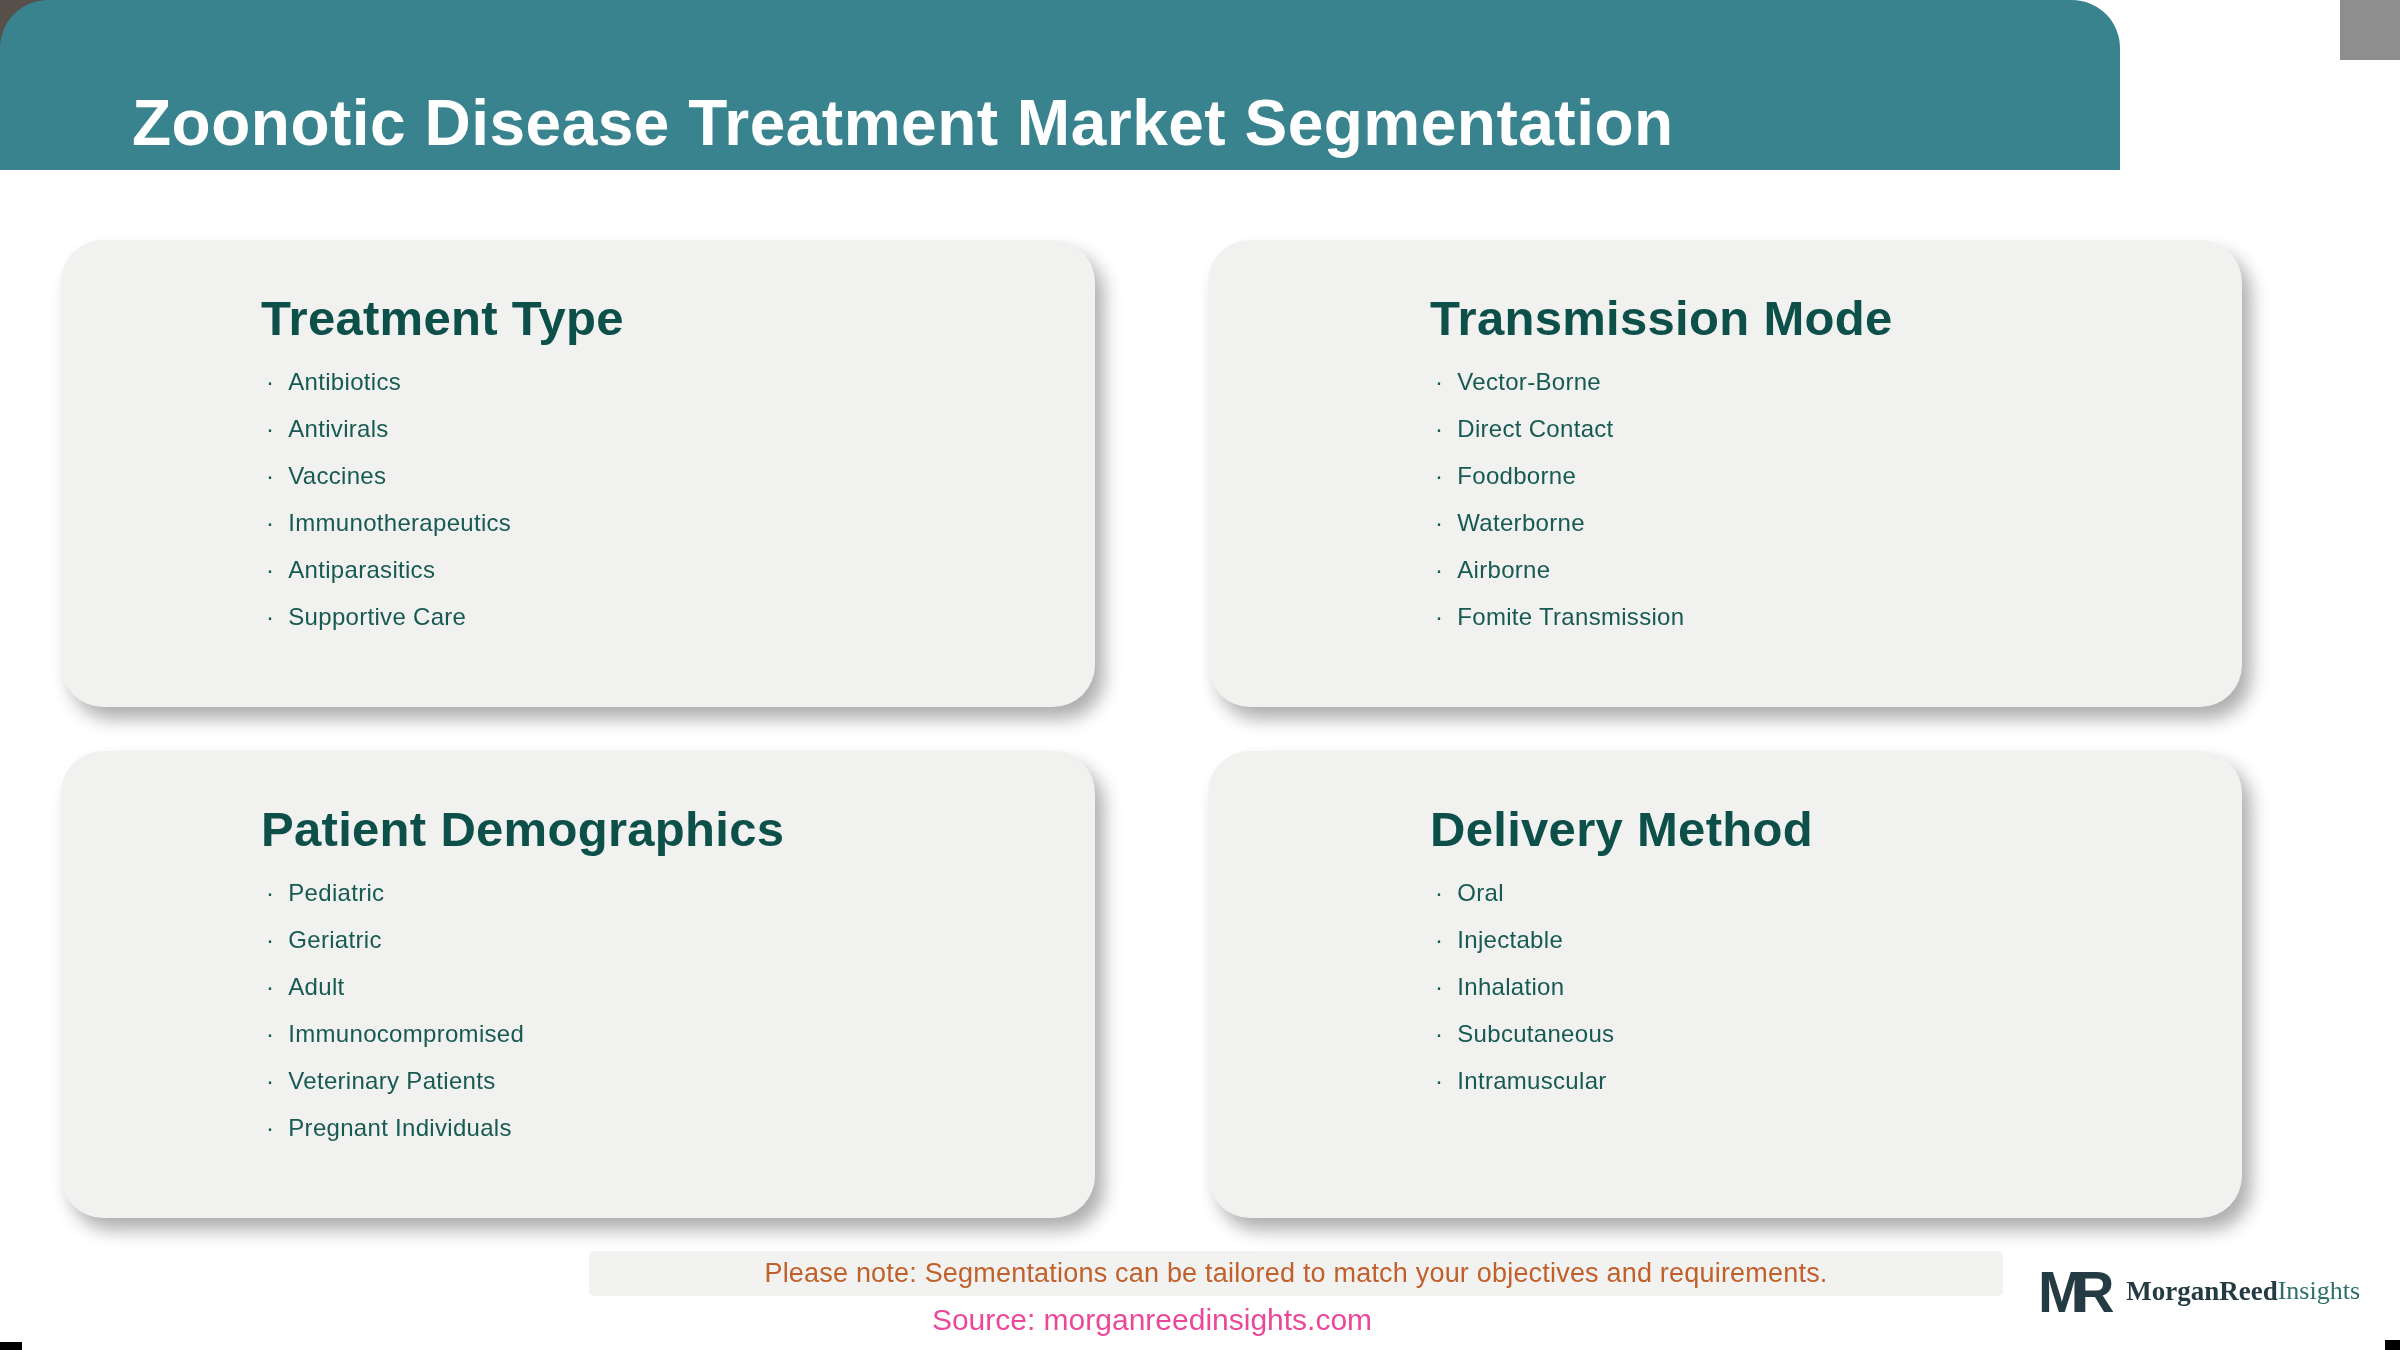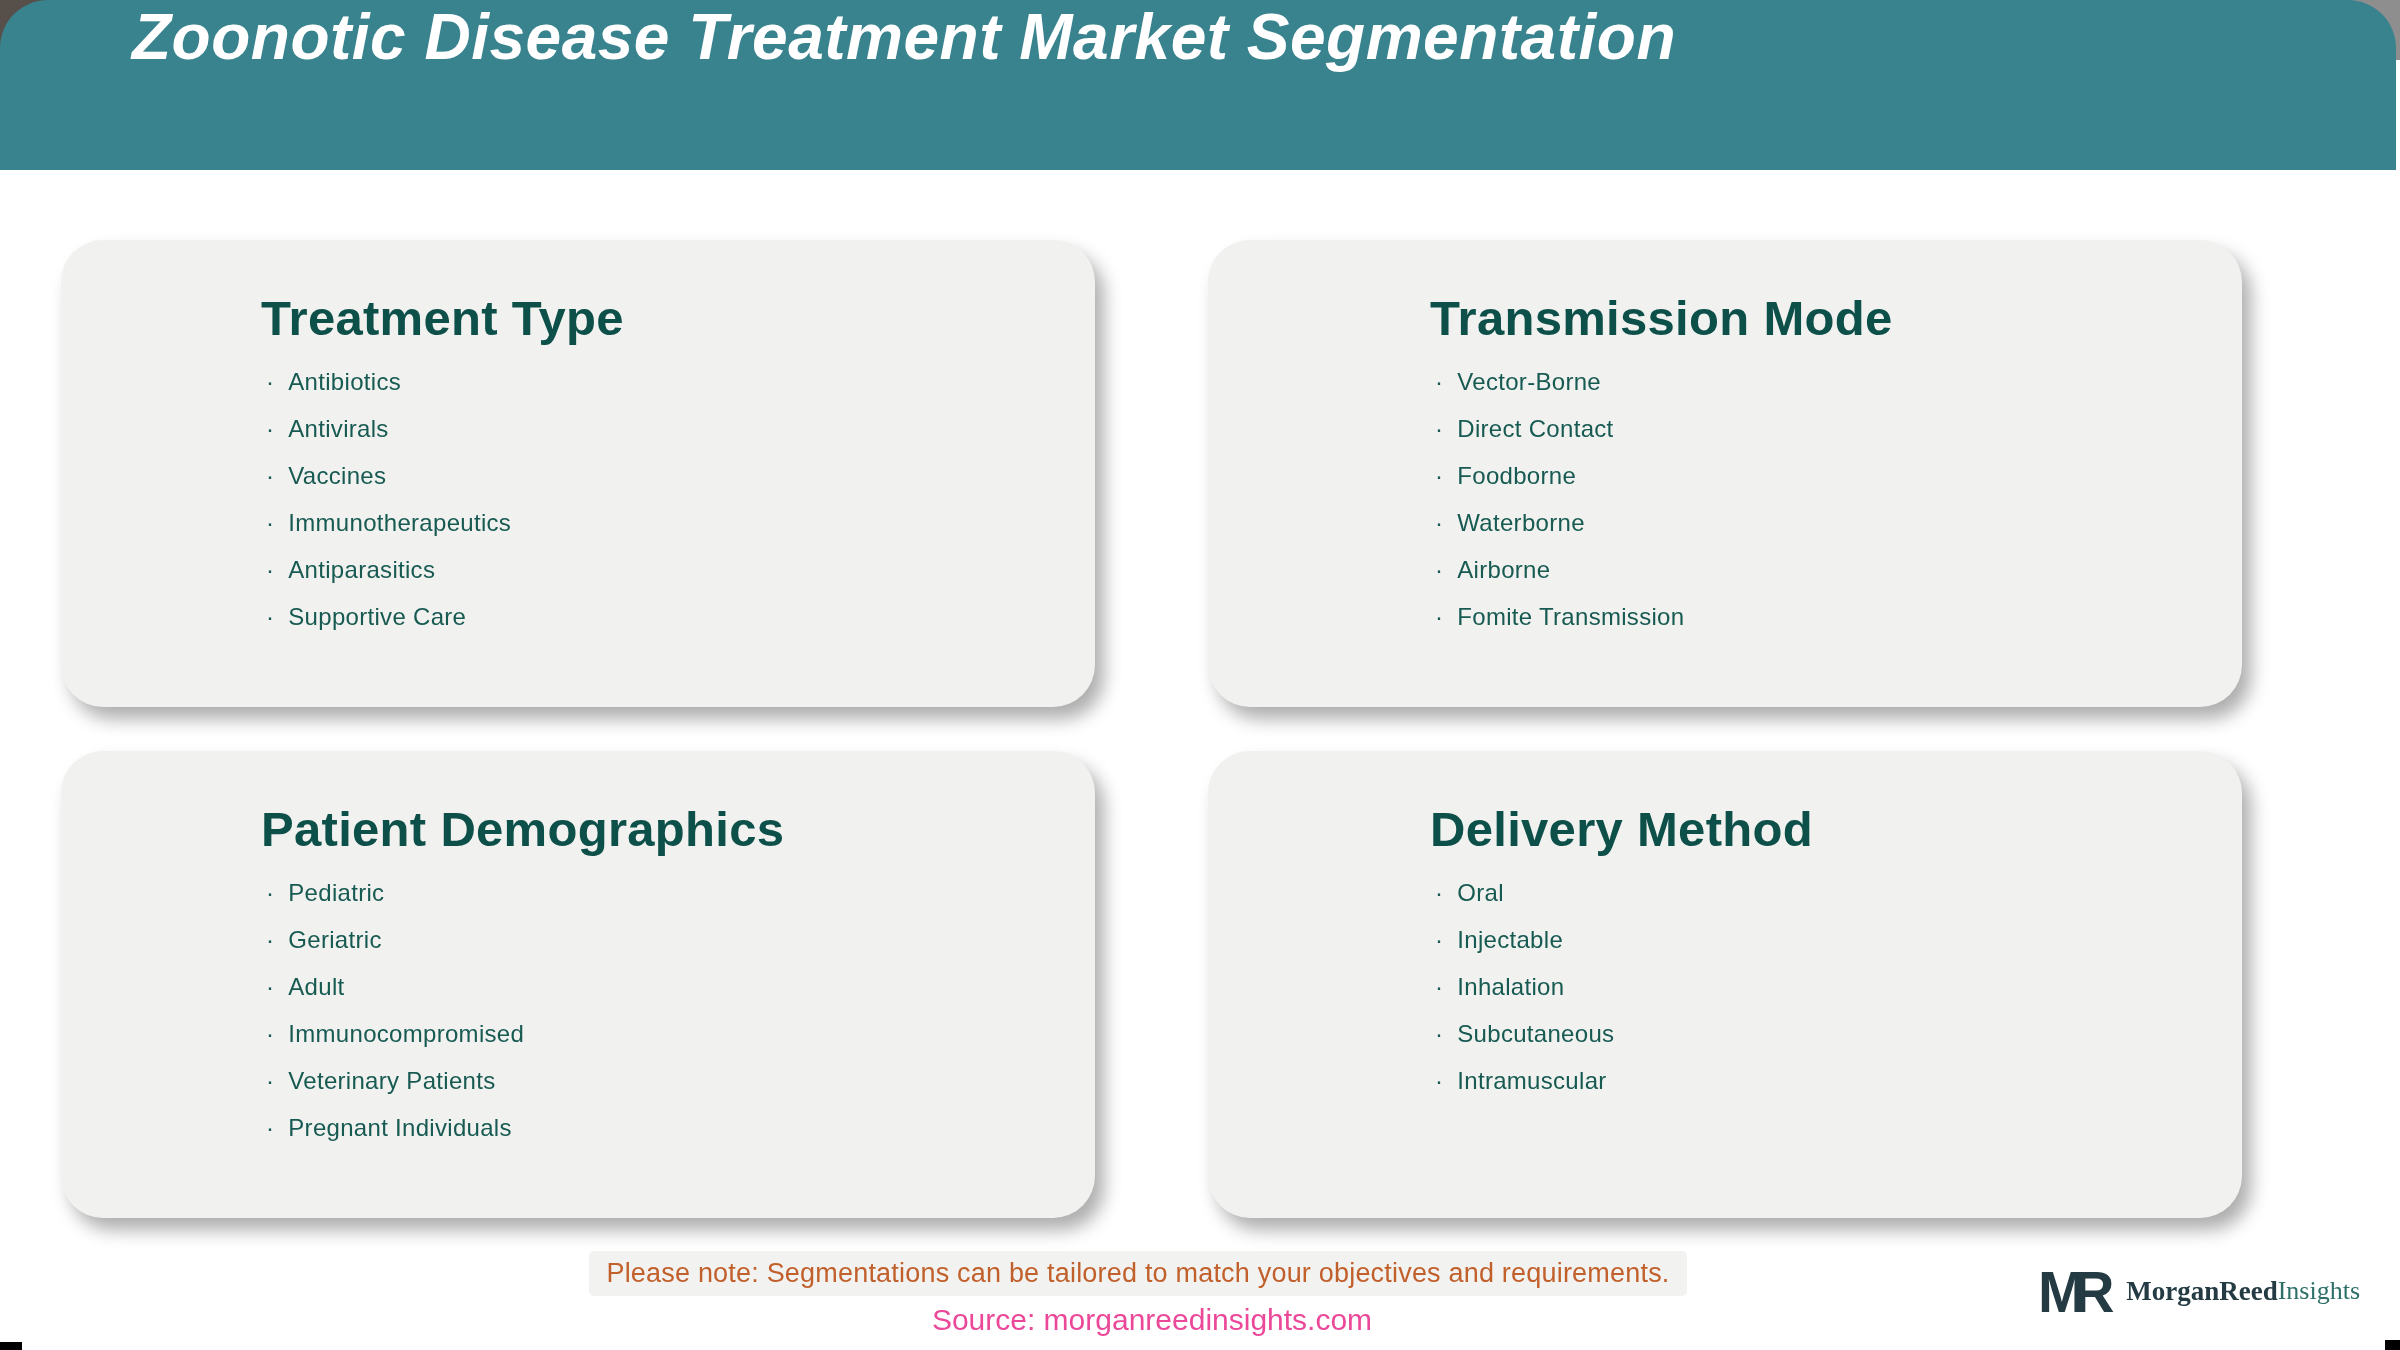--- a/index.html
+++ b/index.html
@@ -9,23 +9,23 @@
     -webkit-font-smoothing:antialiased;
   }
   .corner{position:absolute;width:60px;height:60px;z-index:0;}
   .corner-tl{left:0;top:0;background:#57504a;}
   .corner-tr{right:0;top:0;background:#8e8e8e;}
   .edge-mark{position:absolute;background:#000;z-index:5;}
   .edge-bl{left:0;bottom:0;width:22px;height:8px;}
   .edge-br{right:0;bottom:0;width:15px;height:10px;}
 
   .header{
-    position:absolute;left:0;top:0;width:2396px;height:170px;
+    position:absolute;left:0;top:0;width:2120px;height:170px;
     background:#38838e;border-radius:48px 48px 0 0;z-index:1;
-    display:flex;align-items:flex-start;font-style:italic;
+    display:flex;align-items:flex-end;
   }
   .title{
     margin:0 0 10px 132px;color:#ffffff;font-size:64px;font-weight:bold;
     letter-spacing:0.5px;
   }
 
   .card{
     position:absolute;width:1034px;height:467px;background:#f1f1ef;
     border-radius:42px;box-shadow:9px 12px 18px rgba(0,0,0,0.32);
     box-sizing:border-box;padding:48px 40px 0 200px;z-index:1;
@@ -39,21 +39,21 @@
     margin:0 0 10px 0;font-size:49px;line-height:60px;font-weight:bold;
     color:#0d4f49;letter-spacing:0.3px;
   }
   .card-list{list-style:none;margin:0;padding:0 0 0 5px;}
   .card-item{
     font-size:24px;line-height:47px;color:#175a52;letter-spacing:0.3px;
   }
   .card-item::before{content:"·";margin-right:14px;}
 
   .note{
-    position:absolute;left:589px;top:1251px;width:1098px;height:45px;
+    position:absolute;left:589px;top:1251px;width:1414px;height:45px;
     background:#f2f2f1;border-radius:5px;display:flex;align-items:center;
     justify-content:center;z-index:1;
   }
   .note span{color:#c2602c;font-size:27px;letter-spacing:0.2px;}
 
   .source{
     position:absolute;left:0;top:1303px;width:2304px;text-align:center;
     color:#ec4899;font-size:30px;z-index:1;
   }
 

